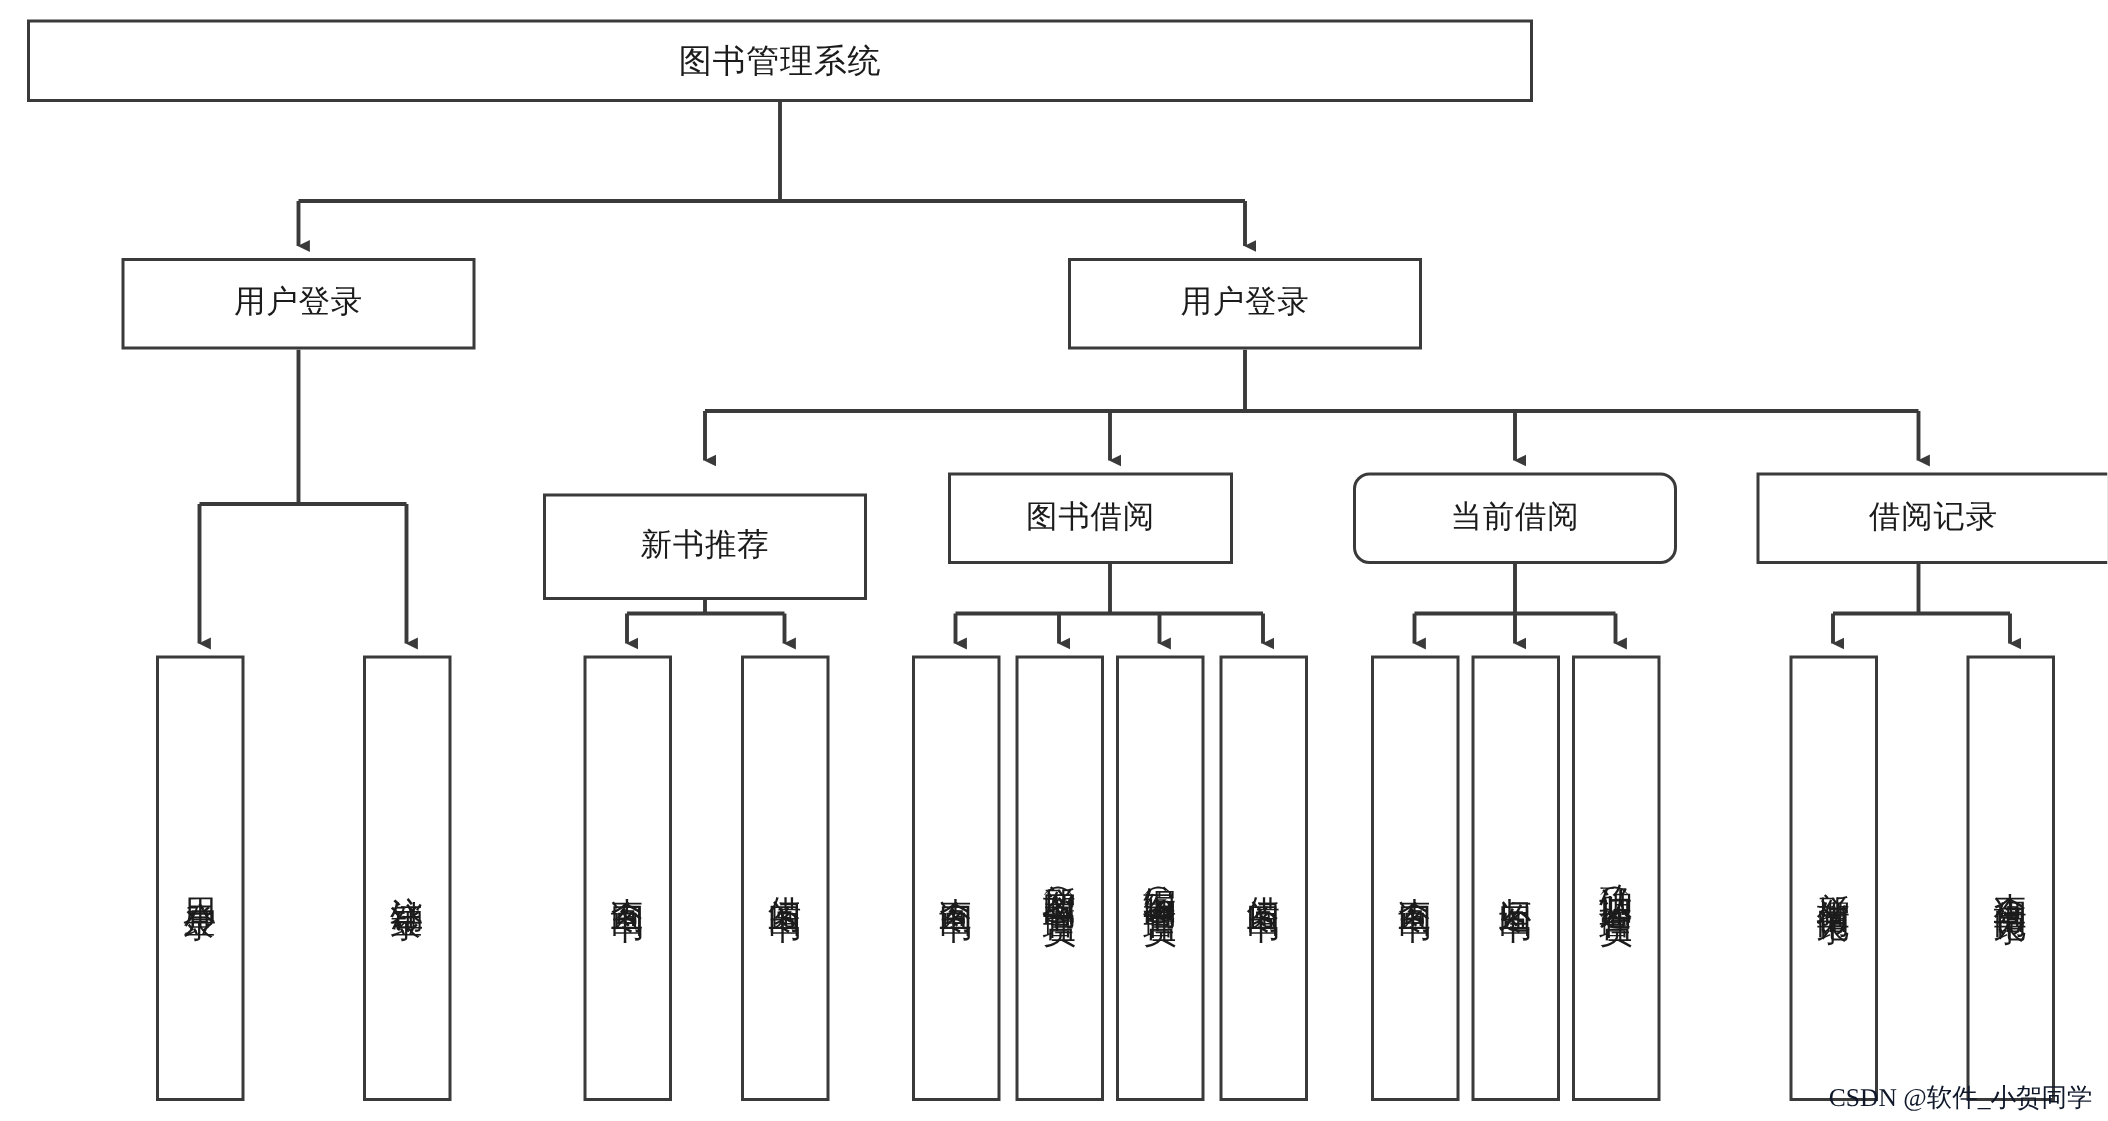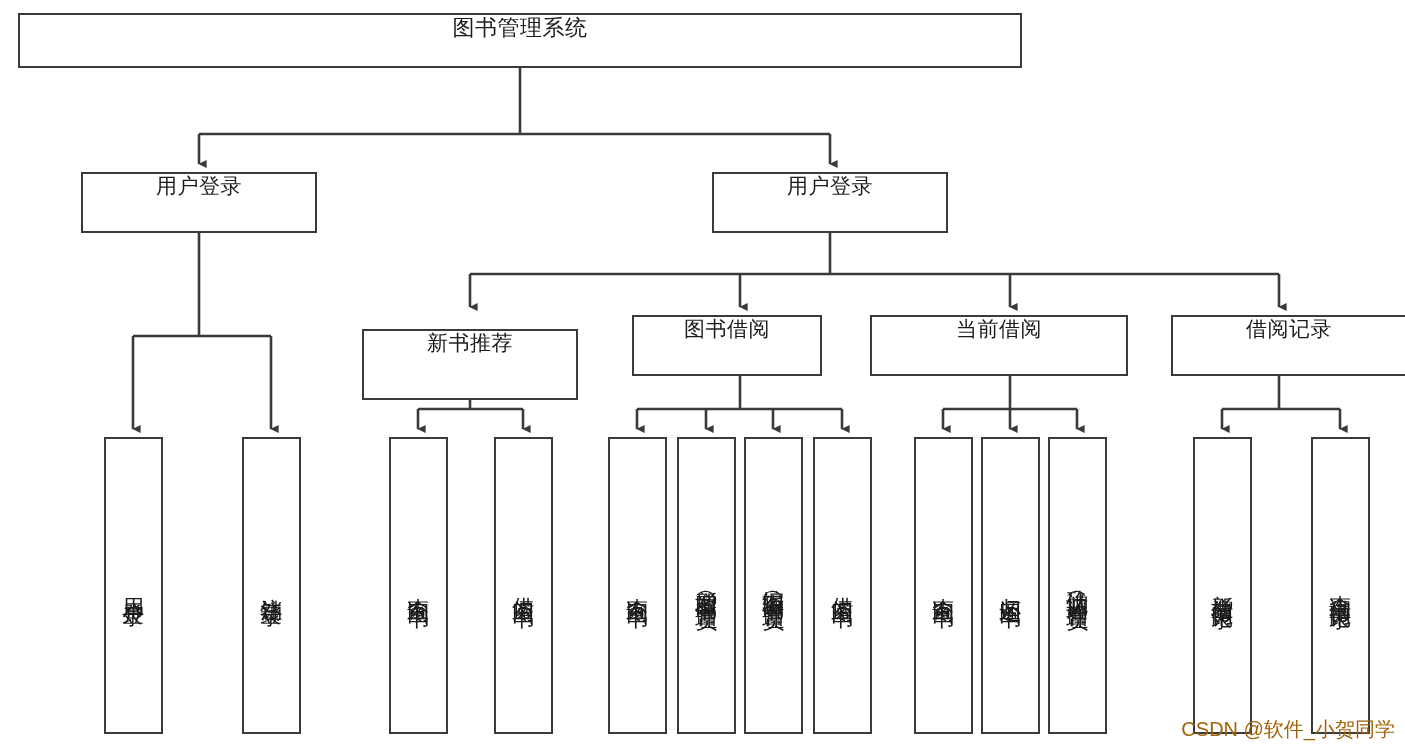--- a/index.html
+++ b/index.html
@@ -22,20 +22,21 @@
     width: 1405px;
     height: 747px;
     pointer-events: none;
   }
   .node {
     position: absolute;
     box-sizing: border-box;
     background: #ffffff;
     border: 2px solid #3a3a3a;
     display: flex;
+    align-items: center;
     justify-content: center;
     color: #1b1b1b;
     z-index: 2;
   }
   .node .label {
     font-size: 21px;
     line-height: 1.15;
     letter-spacing: 0.5px;
     white-space: nowrap;
   }
@@ -52,25 +53,25 @@
     white-space: nowrap;
     max-height: 100%;
   }
   .node.root .label {
     font-size: 22px;
   }
   #watermark {
     position: absolute;
     right: 10px;
     bottom: 4px;
-    font-size: 20px;
-    color: #a16207;
+    font-size: 17px;
+    color: #0f172a;
     z-index: 5;
     white-space: nowrap;
-    font-family: Liberation Sans, sans-serif;
+    font-family: Liberation Serif, serif;
   }
 </style>
 </head>
 <body>
 
 <div id="canvas">
 
   <svg id="connectors" viewBox="0 0 1405 747" xmlns="http://www.w3.org/2000/svg">
     <defs>
       <marker id="arrow" markerWidth="9" markerHeight="9" refX="4.2" refY="7.6" orient="auto" markerUnits="userSpaceOnUse">
@@ -131,21 +132,21 @@
   <div class="node" style="left:712px; top:172px; width:236px; height:61px;">
     <span class="label">用户登录</span>
   </div>
 
   <div class="node" style="left:362px; top:329px; width:216px; height:71px;">
     <span class="label">新书推荐</span>
   </div>
   <div class="node" style="left:632px; top:315px; width:190px; height:61px;">
     <span class="label">图书借阅</span>
   </div>
-  <div class="node" style="left:870px; top:315px; width:258px; height:61px;">
+  <div class="node" style="left:902px; top:315px; width:216px; height:61px;border-radius:11px;">
     <span class="label">当前借阅</span>
   </div>
   <div class="node" style="left:1171px; top:315px; width:236px; height:61px;">
     <span class="label">借阅记录</span>
   </div>
 
   <div class="node vertical" style="left:104px; top:437px; width:59px; height:297px;">
     <span class="label">用户登录</span>
   </div>
   <div class="node vertical" style="left:242px; top:437px; width:59px; height:297px;">

